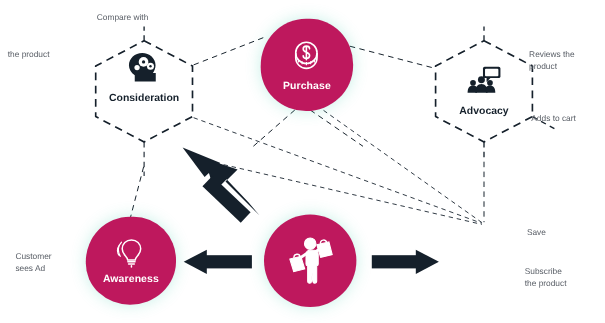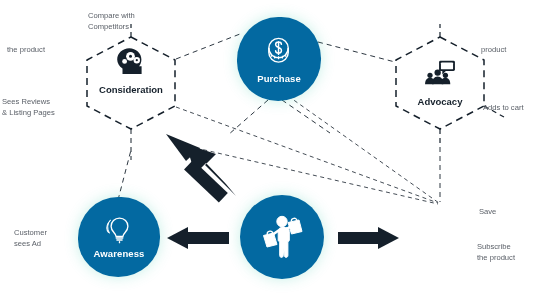--- a/index.html
+++ b/index.html
@@ -11,21 +11,21 @@
     position:relative;
   }
   #stage{position:absolute;left:0;top:0;width:550px;height:294px;}
   .svg-layer{position:absolute;left:0;top:0;width:550px;height:294px;}
 
   .node{position:absolute;display:flex;flex-direction:column;
         align-items:center;justify-content:center;}
 
   
   .blob{
-    background:#0369a1;
+    background:#be185d;
     border-radius:50% 48% 52% 50% / 52% 50% 50% 48%;
     box-shadow:0 0 14px rgba(69,205,176,0.30);
   }
   .blob .node-label{
     color:#ffffff;font-weight:bold;letter-spacing:.1px;
   }
   .blob .node-icon svg{fill:none;stroke:#ffffff;}
   .hex-node .node-label{color:#15202b;font-weight:bold;}
 
   .node-icon{display:block;line-height:0;}
@@ -165,33 +165,29 @@
         <path d="M4.5,21.5 L14.5,19 L18,30.5 L8,33 Z" fill="#ffffff"></path>
         <path d="M8.2,20.4 C8,18.6 9.2,17.4 10.8,17.2 C12.4,17 13.6,17.9 13.9,19.6" stroke="#ffffff" stroke-width="1.3" fill="none"></path>
         <path d="M29,8.5 L40,6 L43,17.5 L32.5,20 Z" fill="#ffffff"></path>
         <path d="M32.4,7.6 C32.1,5.9 33.2,4.6 34.8,4.3 C36.4,4 37.7,4.9 38,6.6" stroke="#ffffff" stroke-width="1.3" fill="none"></path>
       </svg>
     </span>
   </div>
 
   <div class="ann" style="left:88px;top:11px;width:88px;">
     <div>Compare with</div>
-    <div>Competitors</div>
   </div>
 
   <div class="ann" style="left:7px;top:45px;width:78px;">
     <div>the product</div>
   </div>
 
-  <div class="ann" style="left:2px;top:97px;width:85px;">
-    <div>Sees Reviews</div>
-    <div>&amp; Listing Pages</div>
-  </div>
 
   <div class="ann" style="left:481px;top:45px;width:70px;">
+    <div>Reviews the</div>
     <div>product</div>
   </div>
 
   <div class="ann" style="left:483px;top:103px;width:66px;">
     <div>Adds to cart</div>
   </div>
 
   <div class="ann" style="left:14px;top:228px;width:66px;">
     <div>Customer</div>
     <div>sees Ad</div>

